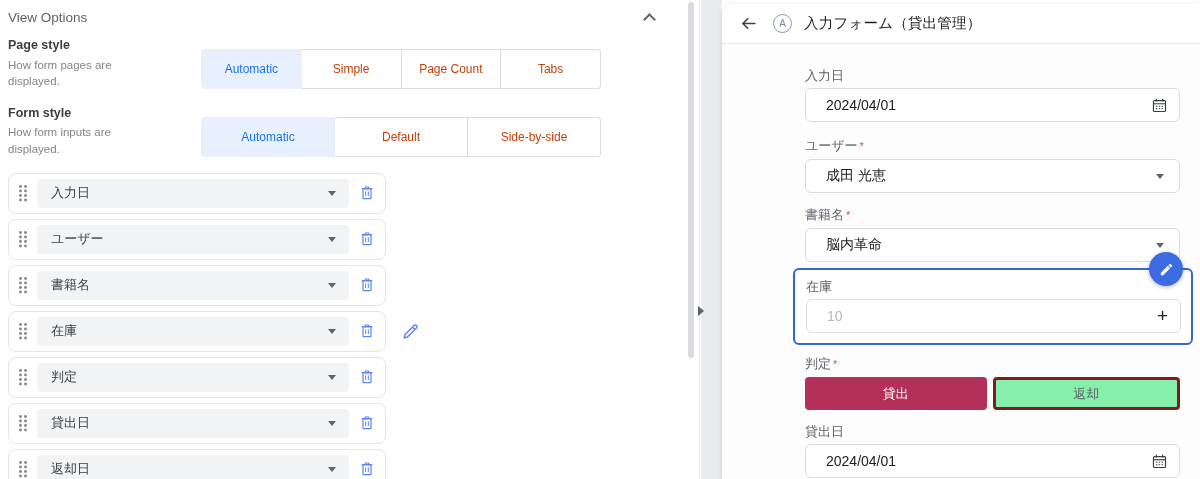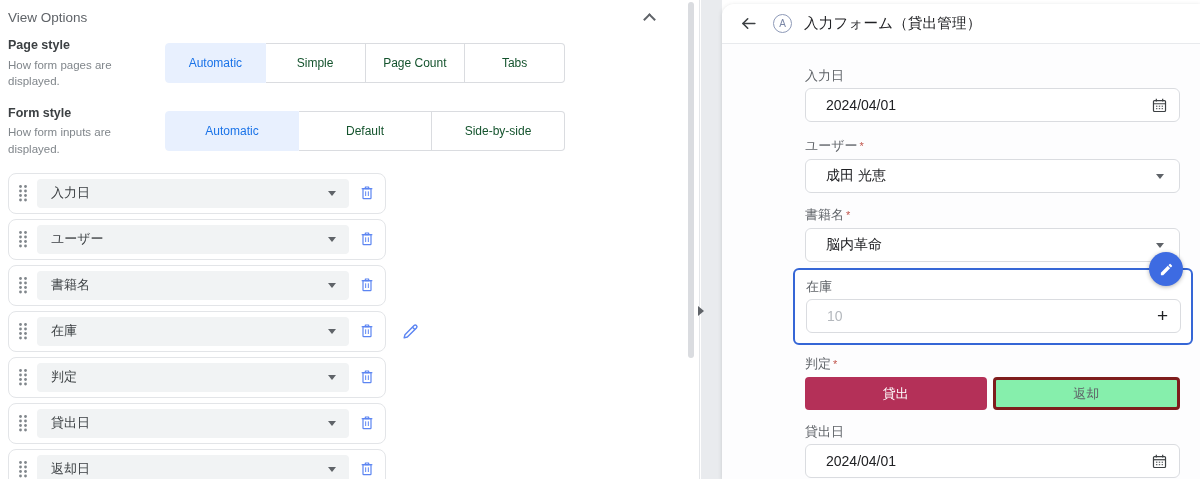--- a/index.html
+++ b/index.html
@@ -4,27 +4,27 @@
 <style>
   * { margin:0; padding:0; box-sizing:border-box; }
   body { font-family:"Liberation Sans","DejaVu Sans",sans-serif; background:#fff; }
   .app { position:relative; width:1200px; height:479px; background:#fff; overflow:hidden; }
 
   
   .left-panel { position:absolute; left:0; top:0; width:700px; height:479px; background:#fff; border-right:1px solid #e4e6e9; padding:10px 0 0 8px; }
   .lp-titlebar { display:flex; justify-content:space-between; align-items:center; width:652px; }
   .lp-title { font-size:13.5px; color:#5f6368; }
   .chev-up { width:9px; height:9px; border-left:2px solid #5f6368; border-top:2px solid #5f6368; transform:rotate(45deg); margin-right:6px; margin-top:4px; cursor:pointer; }
-  .opt-row { display:flex; align-items:center; }
+  .opt-row { display:flex; align-items:flex-end;gap:36px; }
   .opt-label { width:157px; padding-right:12px; }
   .opt-label h3 { font-size:12.5px; font-weight:700; color:#3c4043; line-height:1.25; }
   .opt-label p { font-size:11.5px; color:#80868b; margin-top:3px; line-height:1.4; }
   .opt-control { width:400px; }
   .segmented { display:flex; height:40px; }
-  .seg { flex:1; display:flex; align-items:center; justify-content:center; font-size:12px; color:#14532d; background:#fff; border:1px solid #dadce0; border-left-width:0; cursor:pointer; white-space:nowrap; }
+  .seg { flex:1; display:flex; align-items:center; justify-content:center; font-size:12px; color:#c2410c; background:#fff; border:1px solid #dadce0; border-left-width:0; cursor:pointer; white-space:nowrap; }
   .seg:first-child { border-left-width:1px; border-radius:4px 0 0 4px; }
   .seg:last-child { border-radius:0 4px 4px 0; }
   .seg.selected { background:#e8f0fe; color:#1a73e8; border-color:#e8f0fe; }
   .row-wrap { position:relative; width:378px; margin-bottom:5px; }
   .col-row { display:flex; align-items:center; width:378px; height:41px; background:#fff; border:1px solid #e3e5e8; border-radius:8px; padding:0 10px 0 9px; }
   .drag { display:flex; cursor:grab; margin-right:9px; }
   .dd { flex:1; height:29px; background:#f1f3f4; border-radius:4px; display:flex; align-items:center; padding:0 14px; font-size:13px; color:#3c4043; position:relative; cursor:pointer; }
   .caret { width:0; height:0; border-left:4.5px solid transparent; border-right:4.5px solid transparent; border-top:5px solid #5f6368; position:absolute; right:13px; top:12px; }
   .trash { display:flex; margin-left:10px; color:#5c85f2; cursor:pointer; }
   .row-pencil { position:absolute; left:393px; top:11px; color:#5c85f2; cursor:pointer; }

